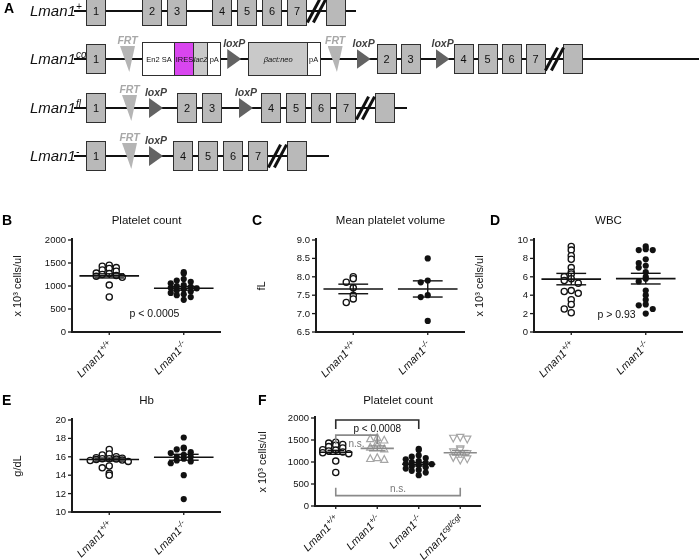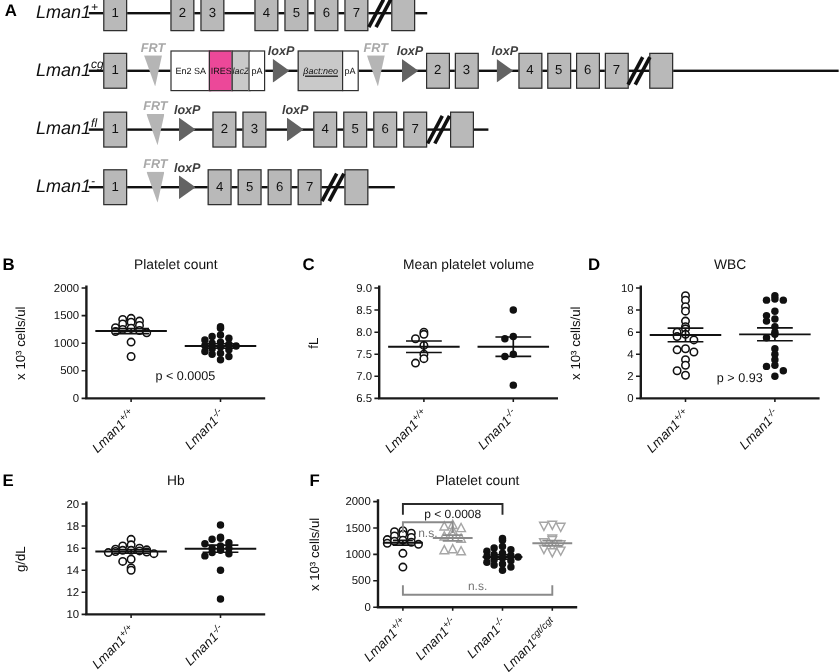--- a/index.html
+++ b/index.html
@@ -19,21 +19,21 @@
        position:relative;z-index:1;flex:none;}
   .tri{position:relative;z-index:1;flex:none;}
   .frt-shape{width:15px;height:26px;background:#b5b5b5;clip-path:polygon(0 0,100% 0,62% 100%);}
   .loxp-shape{width:14px;height:20px;background:#636363;clip-path:polygon(0 0,100% 50%,0 100%);}
   .tri-label{position:absolute;bottom:100%;left:50%;transform:translateX(-50%);
              font-style:italic;font-size:10.5px;white-space:nowrap;margin-bottom:0px;font-weight:bold;}
   .frt .tri-label{color:#a8a8a8;}
   .loxp .tri-label{color:#3f3f3f;}
   .cass{height:34px;border:1.6px solid #2f2f2f;box-sizing:border-box;display:flex;align-items:center;
         justify-content:center;font-size:7.5px;color:#111;position:relative;z-index:1;flex:none;}
-  .cass.dark{background:#ec4899;}
+  .cass.dark{background:#d946ef;}
   .cass.light{background:#c9c9c9;}
   .cass.white{background:#ffffff;}
   .cass.it{font-style:italic;}
   .brk{width:13px;height:32px;position:relative;z-index:2;flex:none;}
   .brk i{position:absolute;top:3px;width:2.6px;height:26px;background:#111;transform:rotate(28deg);}
   .brk i.b1{left:2px;} .brk i.b2{left:8px;}
   .tail{height:1px;flex:none;}
   .chart{position:absolute;text-decoration:underline;}
   svg text{font-family:"Liberation Sans",sans-serif;}
 </style>
@@ -71,21 +71,21 @@
             <div class="frt-shape"></div>
           </div>
           <div class="cass white" style="width: 34px; margin-left: 7px;">En2 SA</div>
           <div class="cass dark" style="width: 20px; margin-left: -1.6px;">IRES</div>
           <div class="cass light it" style="width: 16px; margin-left: -1.6px; text-align: right;">lacZ</div>
           <div class="cass white" style="width: 14px; margin-left: -1.6px;">pA</div>
           <div class="tri loxp" style="margin-left: 6px;">
             <div class="tri-label">loxP</div>
             <div class="loxp-shape"></div>
           </div>
-          <div class="cass light it" style="width: 38px; margin-left: 7px; text-decoration: underline;">βact:neo</div>
+          <div class="cass light it" style="width: 60px; margin-left: 7px;">βact:neo</div>
           <div class="cass white" style="width: 14px; margin-left: -1.6px;">pA</div>
           <div class="tri frt" style="margin-left: 7px;">
             <div class="tri-label">FRT</div>
             <div class="frt-shape"></div>
           </div>
           <div class="tri loxp" style="margin-left: 14px;">
             <div class="tri-label">loxP</div>
             <div class="loxp-shape"></div>
           </div>
           <div class="exon" style="margin-left: 6px;">2</div>

